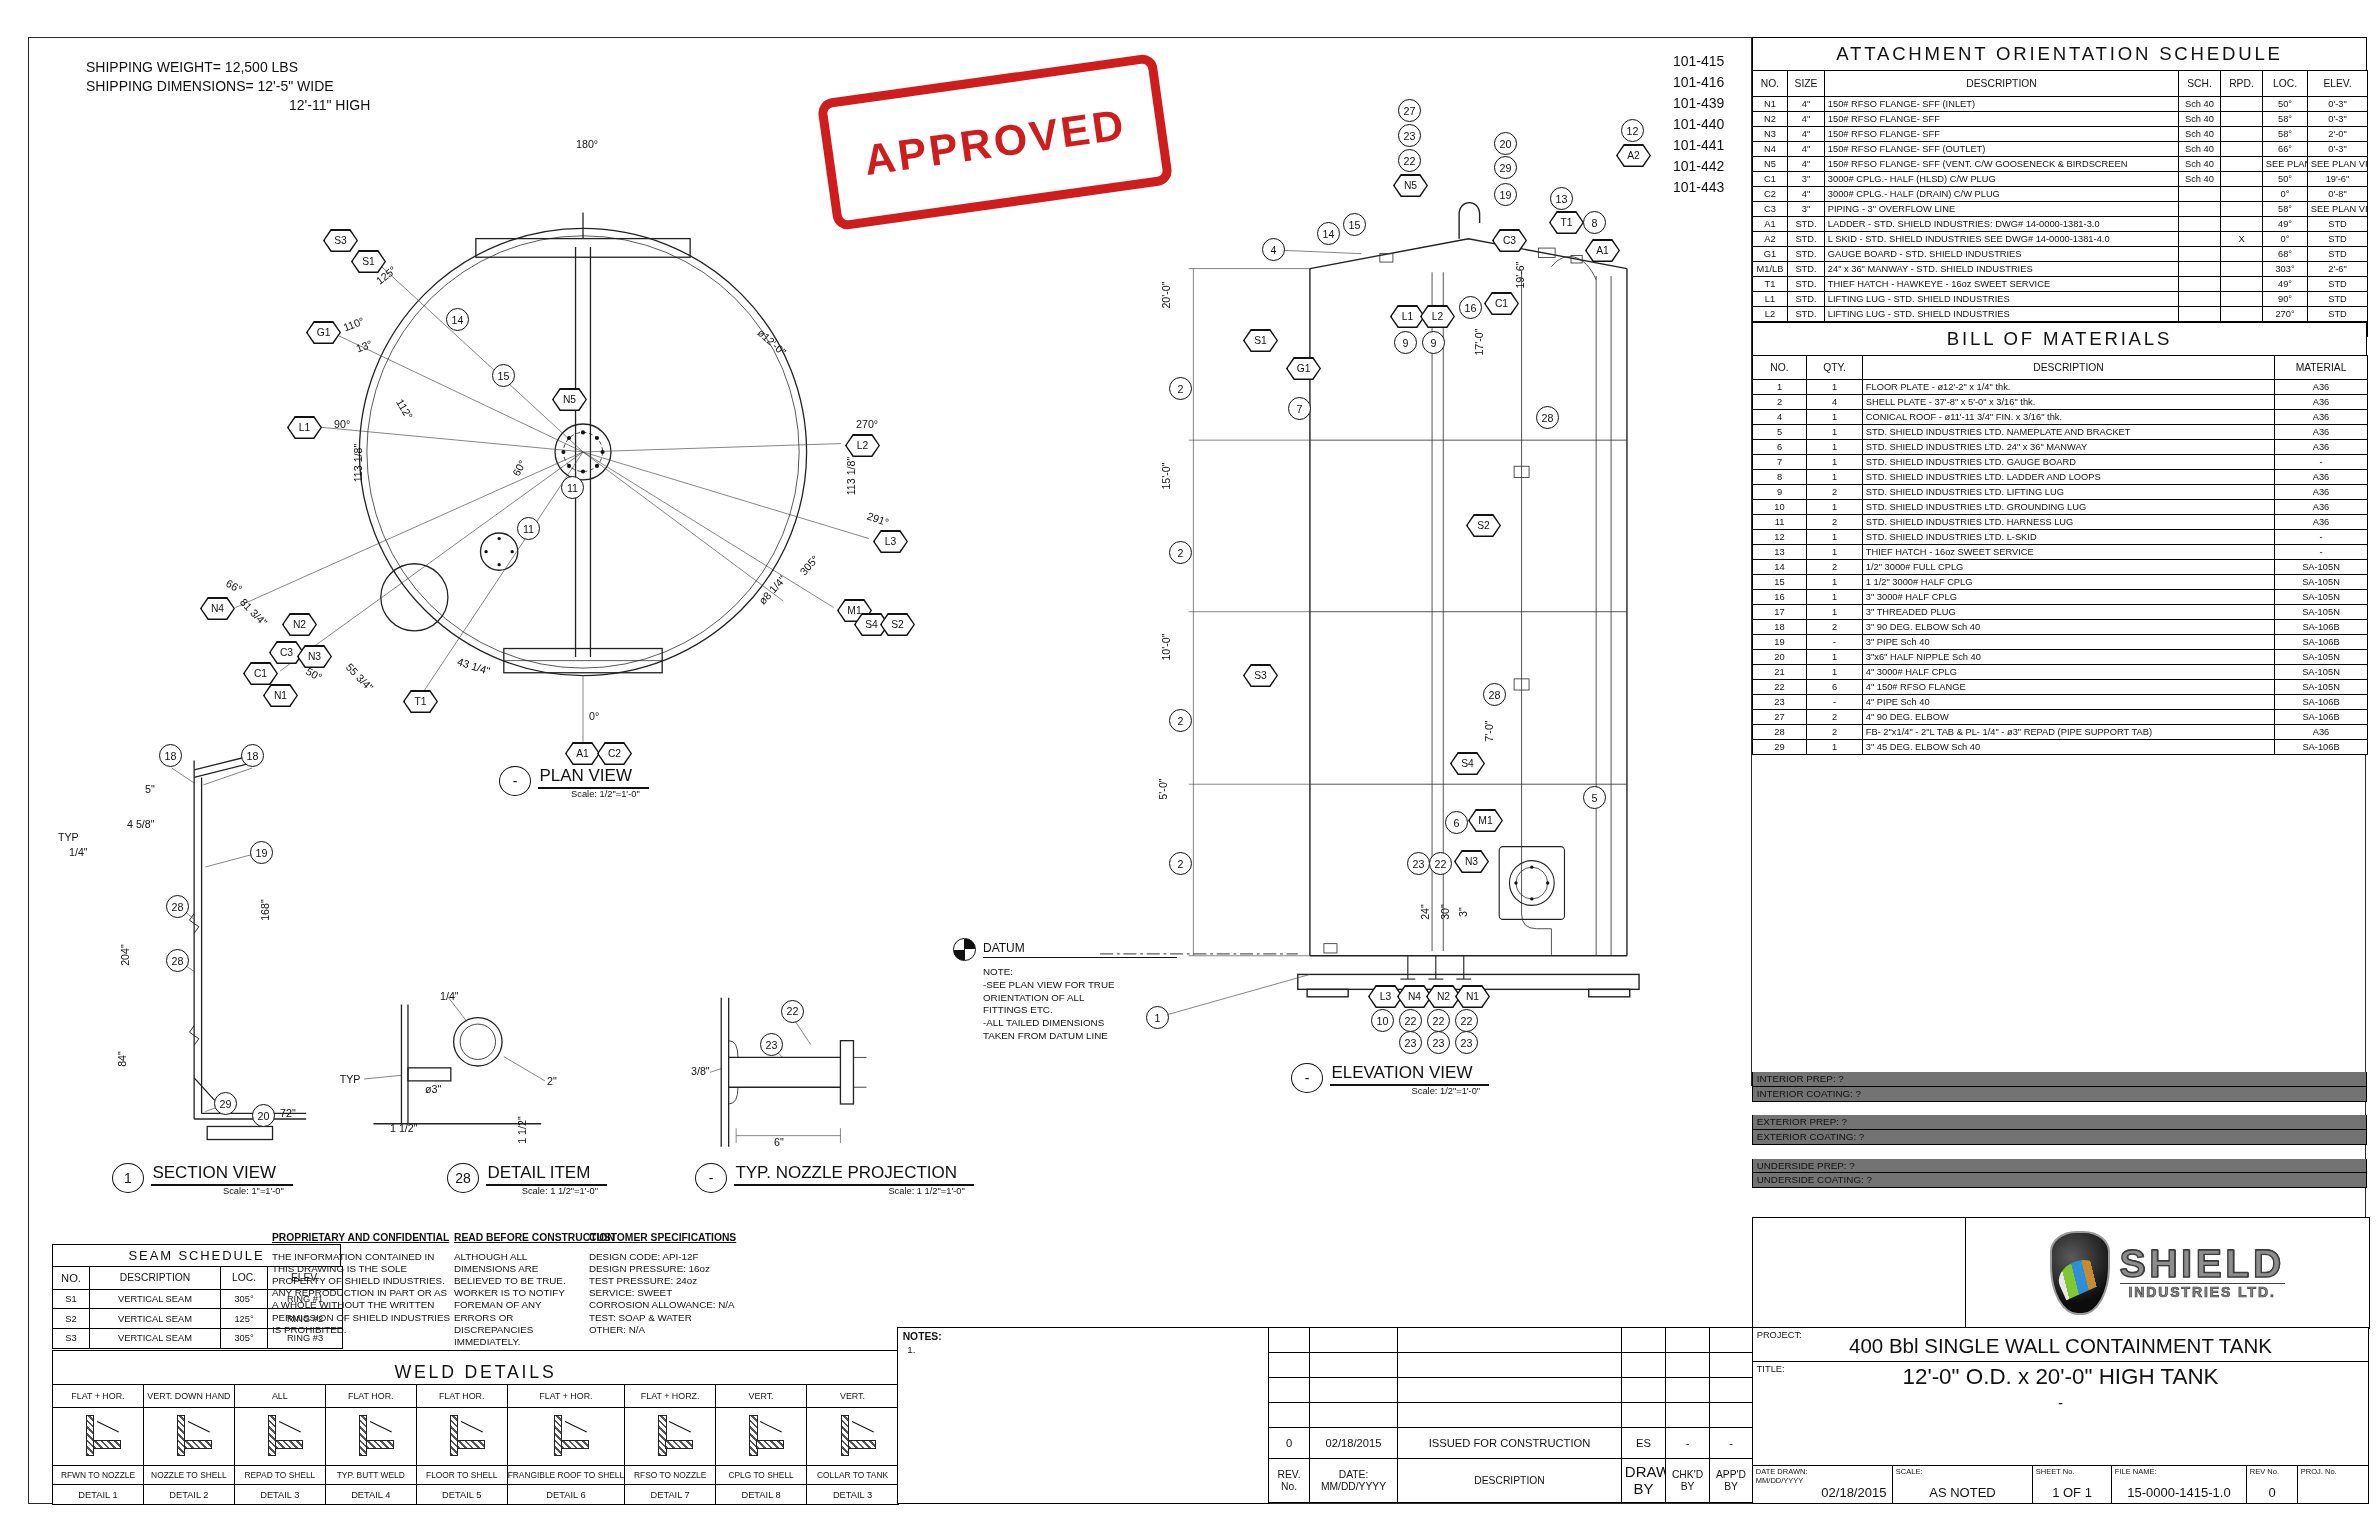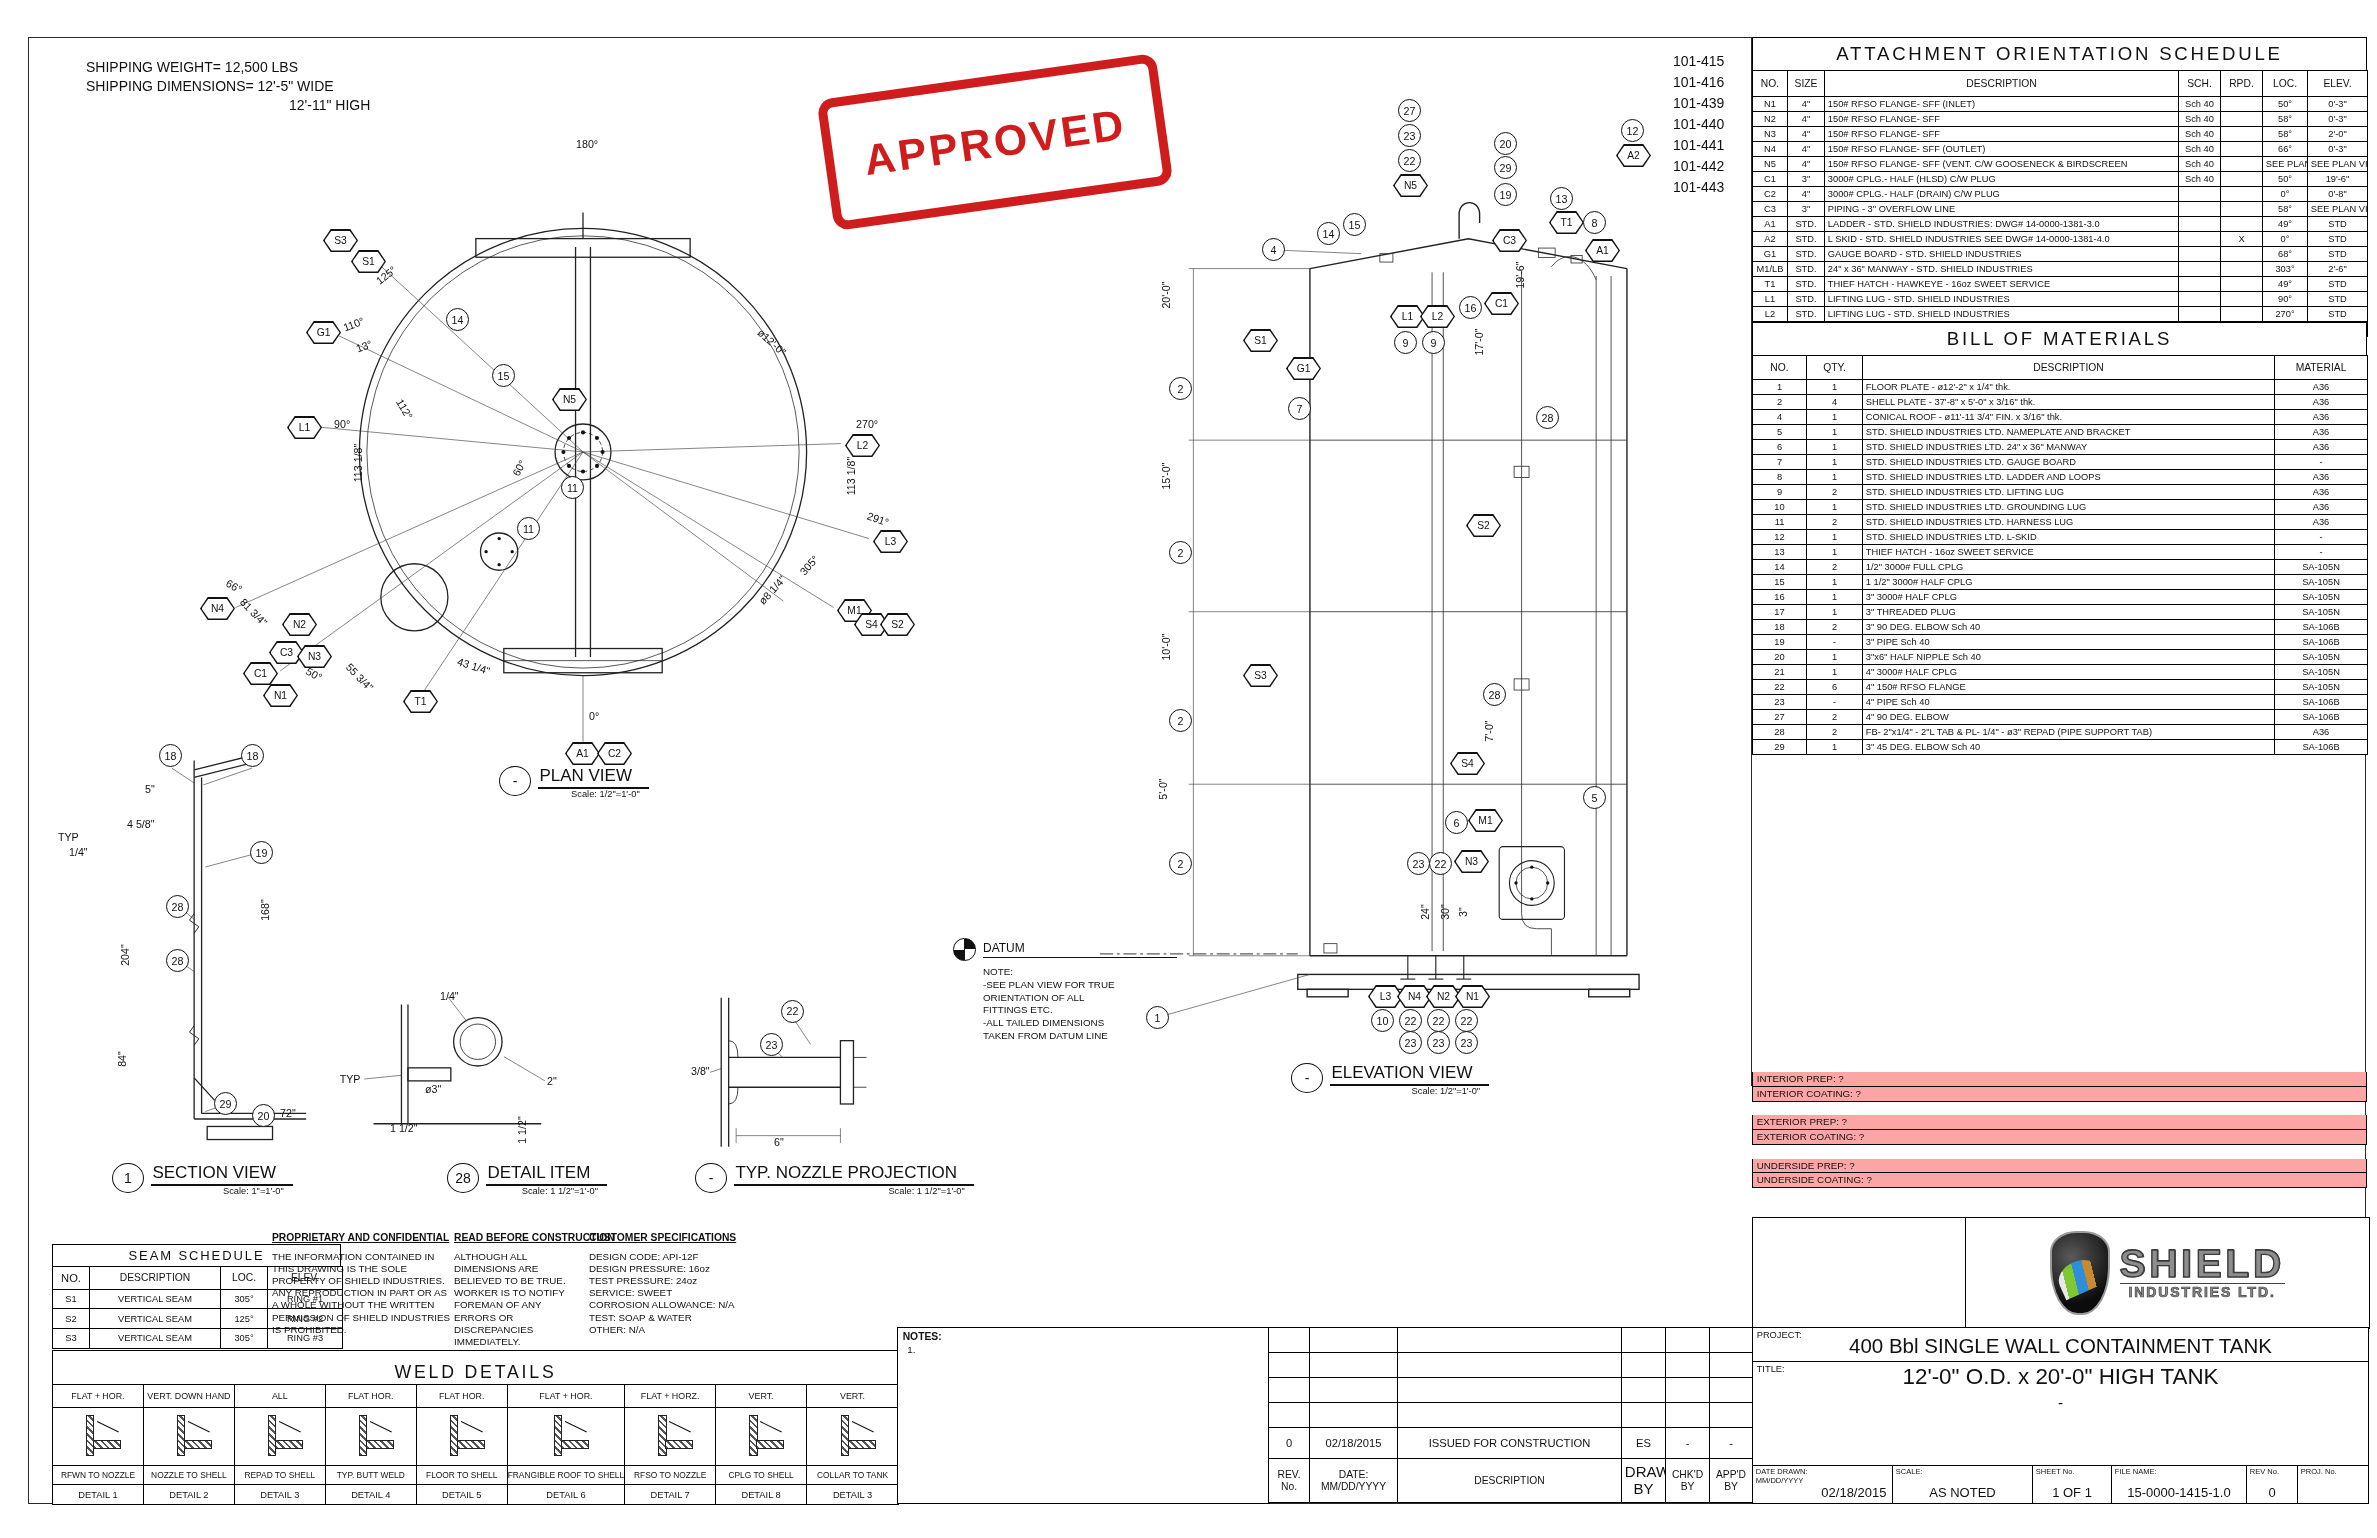--- a/index.html
+++ b/index.html
@@ -8,21 +8,21 @@
   .frame{position:absolute;left:28px;top:37px;width:2336px;height:1465px;border:1.9px solid #2a2a2a;}
   .abs{position:absolute;}
   
   table{border-collapse:collapse;table-layout:fixed;background:#fff;}
   th,td{border:0.9px solid #000;font-size:9.3px;line-height:1.1;padding:0 2.8px;text-align:center;white-space:nowrap;overflow:hidden;height:14px;}
   th{font-size:10.3px;font-weight:normal;}
   .tbl-title{border:0.9px solid #000;border-bottom:none;text-align:center;font-size:18.6px;letter-spacing:2.8px;background:#fff;display:flex;align-items:center;justify-content:center;}
   .attach-tbl td:nth-child(3),.bom-tbl td:nth-child(3){text-align:left;}
   
   .rpanel{position:absolute;left:1751px;top:37px;width:615px;height:1049px;border-left:1.9px solid #2a2a2a;}
-  .coat-row{position:relative;border:0.9px solid #000;border-top:none;font-size:9.8px;padding:0.9px 3.7px;height:12px;line-height:11.2px;background:#fca5a5;}
+  .coat-row{position:relative;border:0.9px solid #000;border-top:none;font-size:9.8px;padding:0.9px 3.7px;height:12px;line-height:11.2px;background:#737373;}
   .coat-row:empty{border-left:none;border-right:none;border-bottom:none;background:transparent;}
   
   .logo-cell{display:flex;align-items:center;gap:9.3px;justify-content:center;}
   .logo-badge{width:56px;height:80px;border-radius:26px 26px 46% 46% / 20.5px 20.5px 58% 58%;background:radial-gradient(circle at 35% 30%,#5a5a5a,#0c0c0c 70%);border:2.8px solid #9a9a9a;position:relative;overflow:hidden;flex:0 0 auto;}
   .logo-badge .swoosh{position:absolute;left:5.6px;top:28px;width:43px;height:32px;background:linear-gradient(100deg,#e8e8e8 0 18%,#7ec832 18% 40%,#2e8fd8 40% 62%,#c88a2e 62% 80%,transparent 80%);transform:rotate(-24deg);border-radius:50% 50% 0 0;}
   .logo-name{font-size:39px;font-weight:bold;letter-spacing:3.7px;color:#8d8d8d;text-shadow:0 0.9px 0 #e5e5e5,0 -0.9px 0 #333,0.9px 0 0 #333;-webkit-text-stroke:1.4px #3c3c3c;line-height:0.9;}
   .logo-sub{font-size:14px;font-weight:bold;letter-spacing:1.9px;color:#8d8d8d;-webkit-text-stroke:0.7px #3c3c3c;border-top:1.9px solid #444;margin-top:1.9px;text-align:center;}
   
   .tb-box{position:absolute;border:0.9px solid #000;background:#fff;}
   .tb-label{position:absolute;left:3.7px;top:1.9px;font-size:9.3px;}

